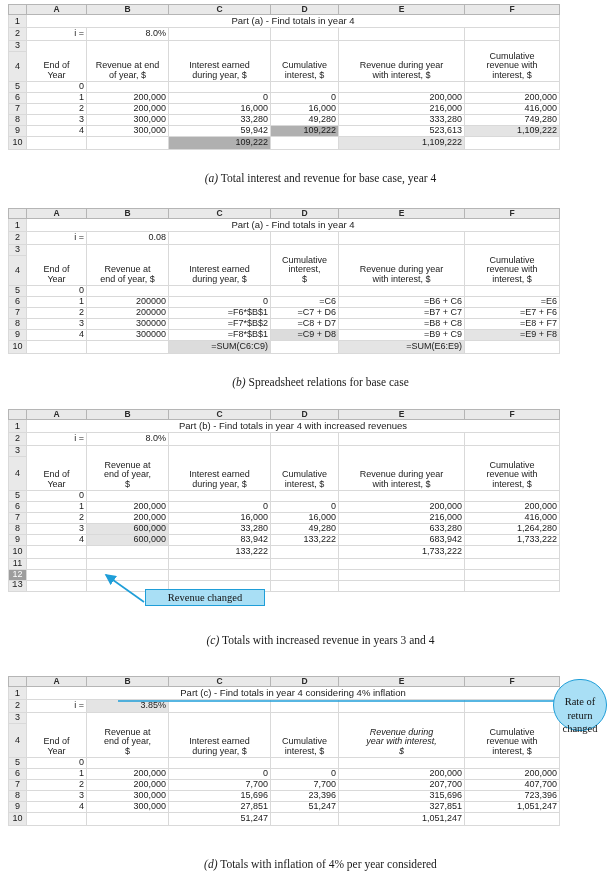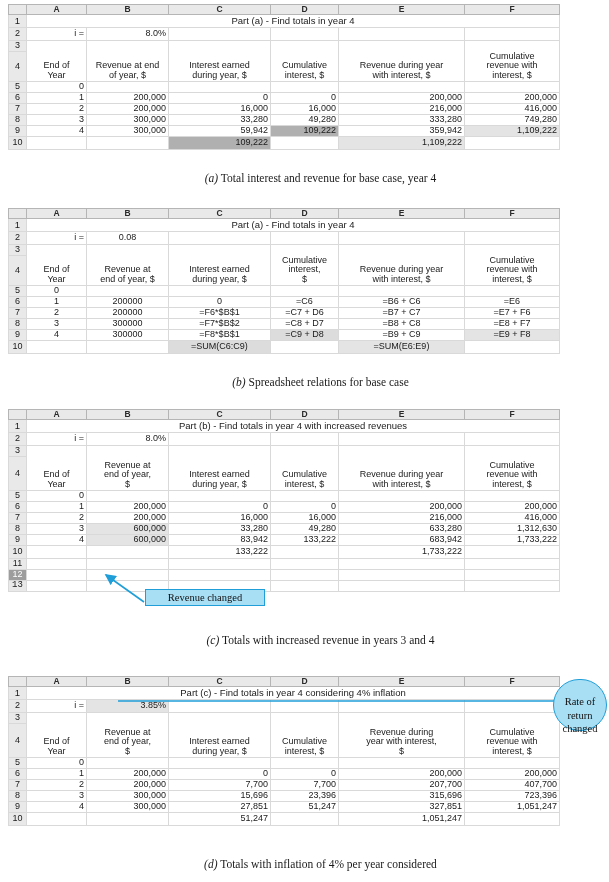--- a/index.html
+++ b/index.html
@@ -44,21 +44,21 @@
     color:#2b2b2b;
   }
   .rowhead.sel{background:#9d9d9d;color:#ffffff;}
   .title-row td{
     text-align:center;
     font-size:9.5px;
   }
   .lbl-i{text-align:right;padding-right:4px;}
   .val{text-align:right;}
   .num{text-align:right;padding-right:5px;}
-  .lft{text-align:center;padding-left:3px;}
+  .lft{text-align:right;padding-left:3px;}
   .hdr{
     text-align:center;
     vertical-align:bottom;
     white-space:normal;
     font-size:9px;
     line-height:1.12;
     padding-bottom:1px;
   }
   .thickbottom{border-bottom:1.4px solid #6e6e6e;}
   .thicktop{border-top:1.4px solid #6e6e6e;}
@@ -179,21 +179,21 @@
       <td class="val">49,280</td>
       <td class="val">333,280</td>
       <td class="val">749,280</td>
     </tr>
     <tr class="thickbottom" style="height:11px;">
       <td class="rowhead">9</td>
       <td class="val">4</td>
       <td class="val">300,000</td>
       <td class="val">59,942</td>
       <td class="val shade-dark">109,222</td>
-      <td class="val">359,942</td>
+      <td class="val">523,613</td>
       <td class="val shade-lite">1,109,222</td>
     </tr>
     <tr style="height:13px;">
       <td class="rowhead">10</td>
       <td></td>
       <td></td>
       <td class="val shade-dark">109,222</td>
       <td></td>
       <td class="val shade-lite">1,109,222</td>
       <td></td>
@@ -402,21 +402,21 @@
       <td class="num">216,000</td>
       <td class="num">416,000</td>
     </tr>
     <tr style="height:11px;">
       <td class="rowhead">8</td>
       <td class="val">3</td>
       <td class="num shade-lite">600,000</td>
       <td class="num">33,280</td>
       <td class="num">49,280</td>
       <td class="num">633,280</td>
-      <td class="num">1,312,630</td>
+      <td class="num">1,264,280</td>
     </tr>
     <tr class="thickbottom" style="height:11px;">
       <td class="rowhead">9</td>
       <td class="val">4</td>
       <td class="num shade-lite">600,000</td>
       <td class="num">83,942</td>
       <td class="num">133,222</td>
       <td class="num">683,942</td>
       <td class="num">1,733,222</td>
     </tr>
@@ -515,21 +515,21 @@
       <td class="rowhead">3</td>
       <td class="hdr" rowspan="2" style="white-space:pre-line;">End of
 Year</td>
       <td class="hdr" rowspan="2" style="white-space:pre-line;">Revenue at
 end of year,
 $</td>
       <td class="hdr" rowspan="2" style="white-space:pre-line;">Interest earned
 during year, $</td>
       <td class="hdr" rowspan="2" style="white-space:pre-line;">Cumulative
 interest, $</td>
-      <td class="hdr" rowspan="2" style="white-space:pre-line;">Revenue during
+      <td class="hdr" rowspan="2" style="white-space:pre-line;font-style:italic;">Revenue during
 year with interest,
 $</td>
       <td class="hdr" rowspan="2" style="white-space:pre-line;">Cumulative
 revenue with
 interest, $</td>
     </tr>
     <tr style="height:34px;">
       <td class="rowhead">4</td>
     </tr>
     <tr class="thicktop" style="height:11px;">

